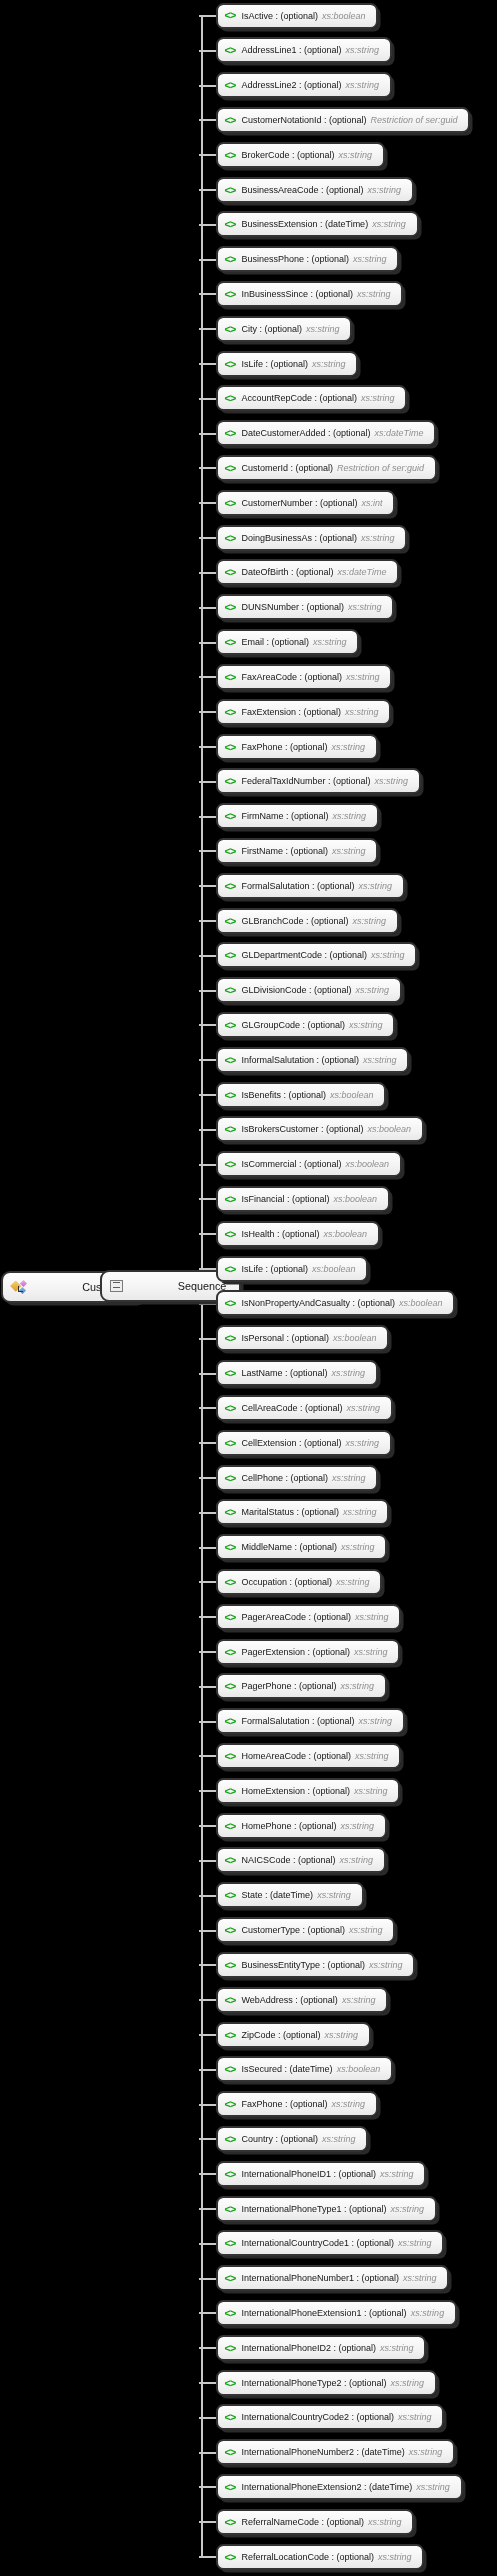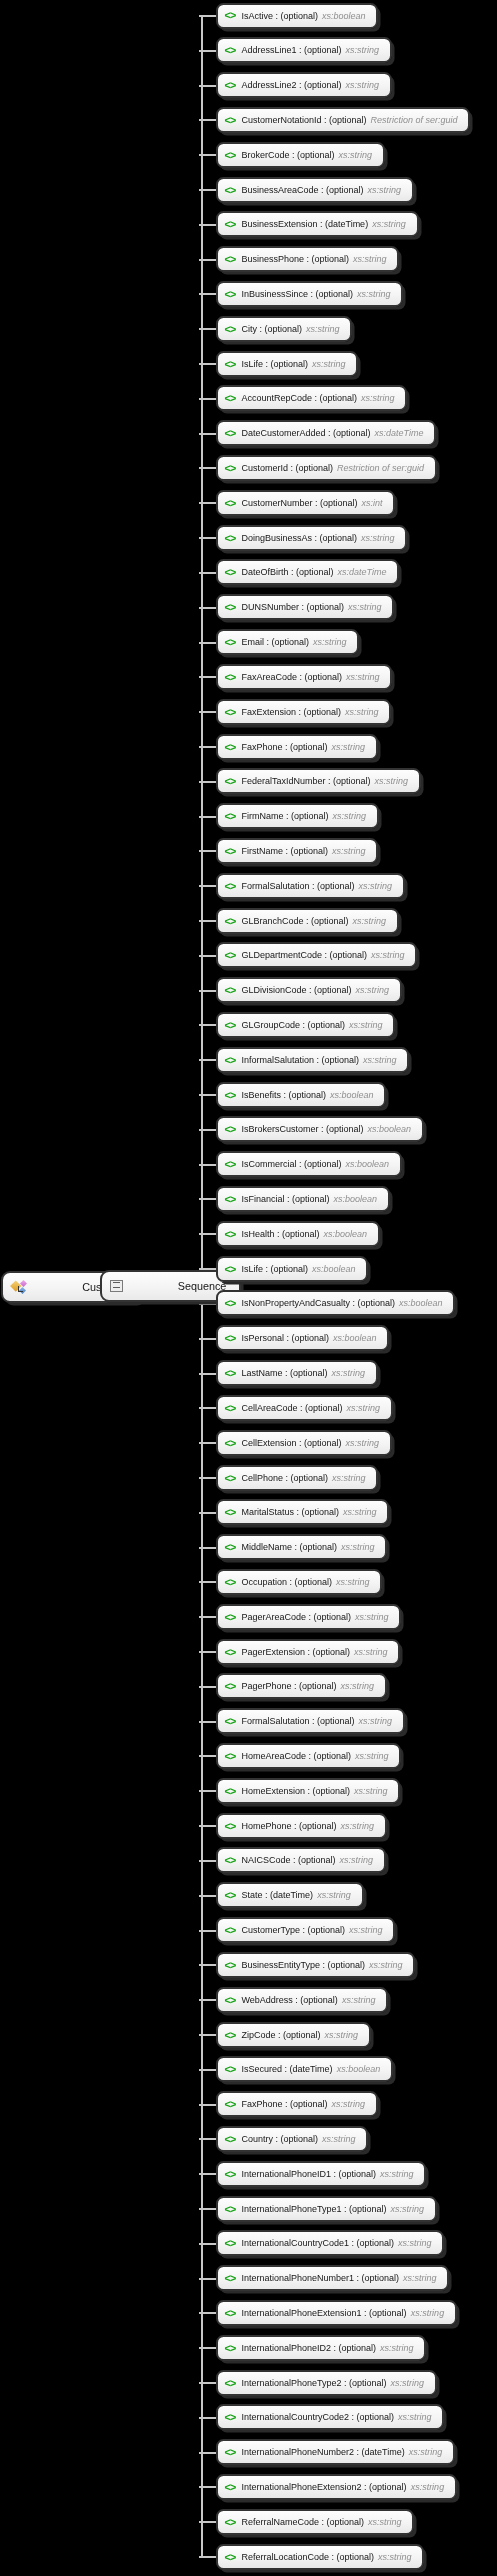--- a/index.html
+++ b/index.html
@@ -510,21 +510,21 @@
         <span class="ename">InternationalCountryCode2 : (optional)</span>
         <span class="etype">xs:string</span>
       </div>
       <div class="node" style="left: 216px; top: 2439px;">
         <span class="eicon">&lt;&gt;</span>
         <span class="ename">InternationalPhoneNumber2 : (dateTime)</span>
         <span class="etype">xs:string</span>
       </div>
       <div class="node" style="left: 216px; top: 2474px;">
         <span class="eicon">&lt;&gt;</span>
-        <span class="ename">InternationalPhoneExtension2 : (optional)</span>
+        <span class="ename">InternationalPhoneExtension2 : (dateTime)</span>
         <span class="etype">xs:string</span>
       </div>
       <div class="node" style="left: 216px; top: 2509px;">
         <span class="eicon">&lt;&gt;</span>
         <span class="ename">ReferralNameCode : (optional)</span>
         <span class="etype">xs:string</span>
       </div>
       <div class="node" style="left: 216px; top: 2544px;">
         <span class="eicon">&lt;&gt;</span>
         <span class="ename">ReferralLocationCode : (optional)</span>

